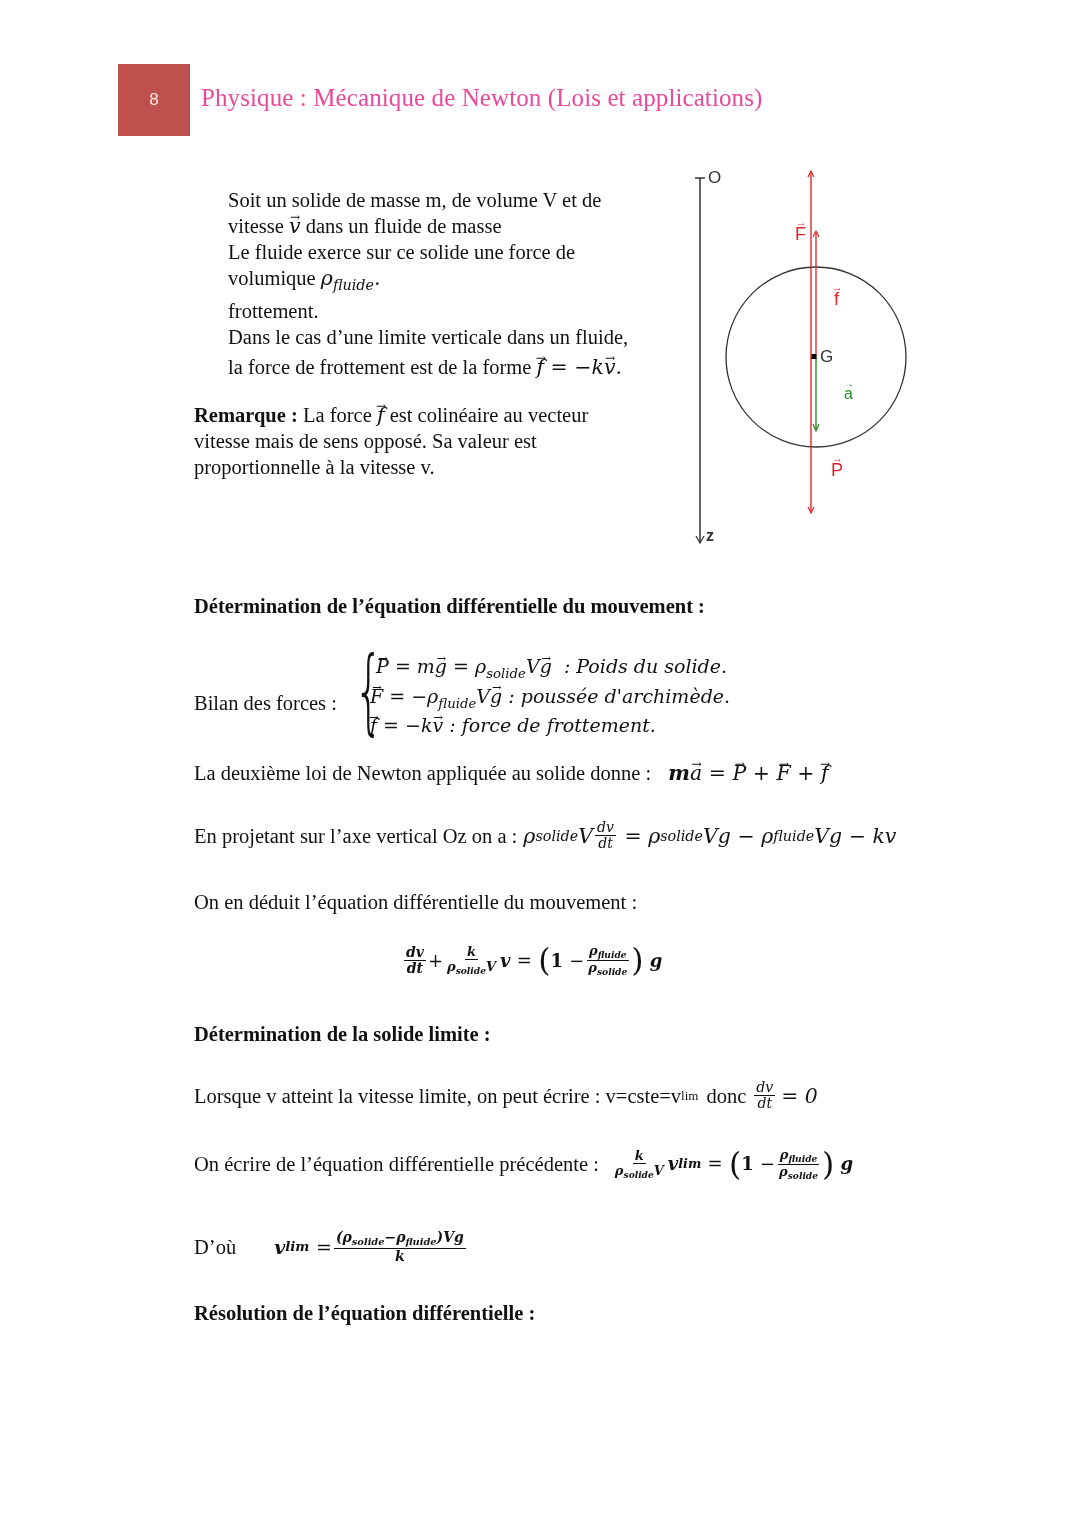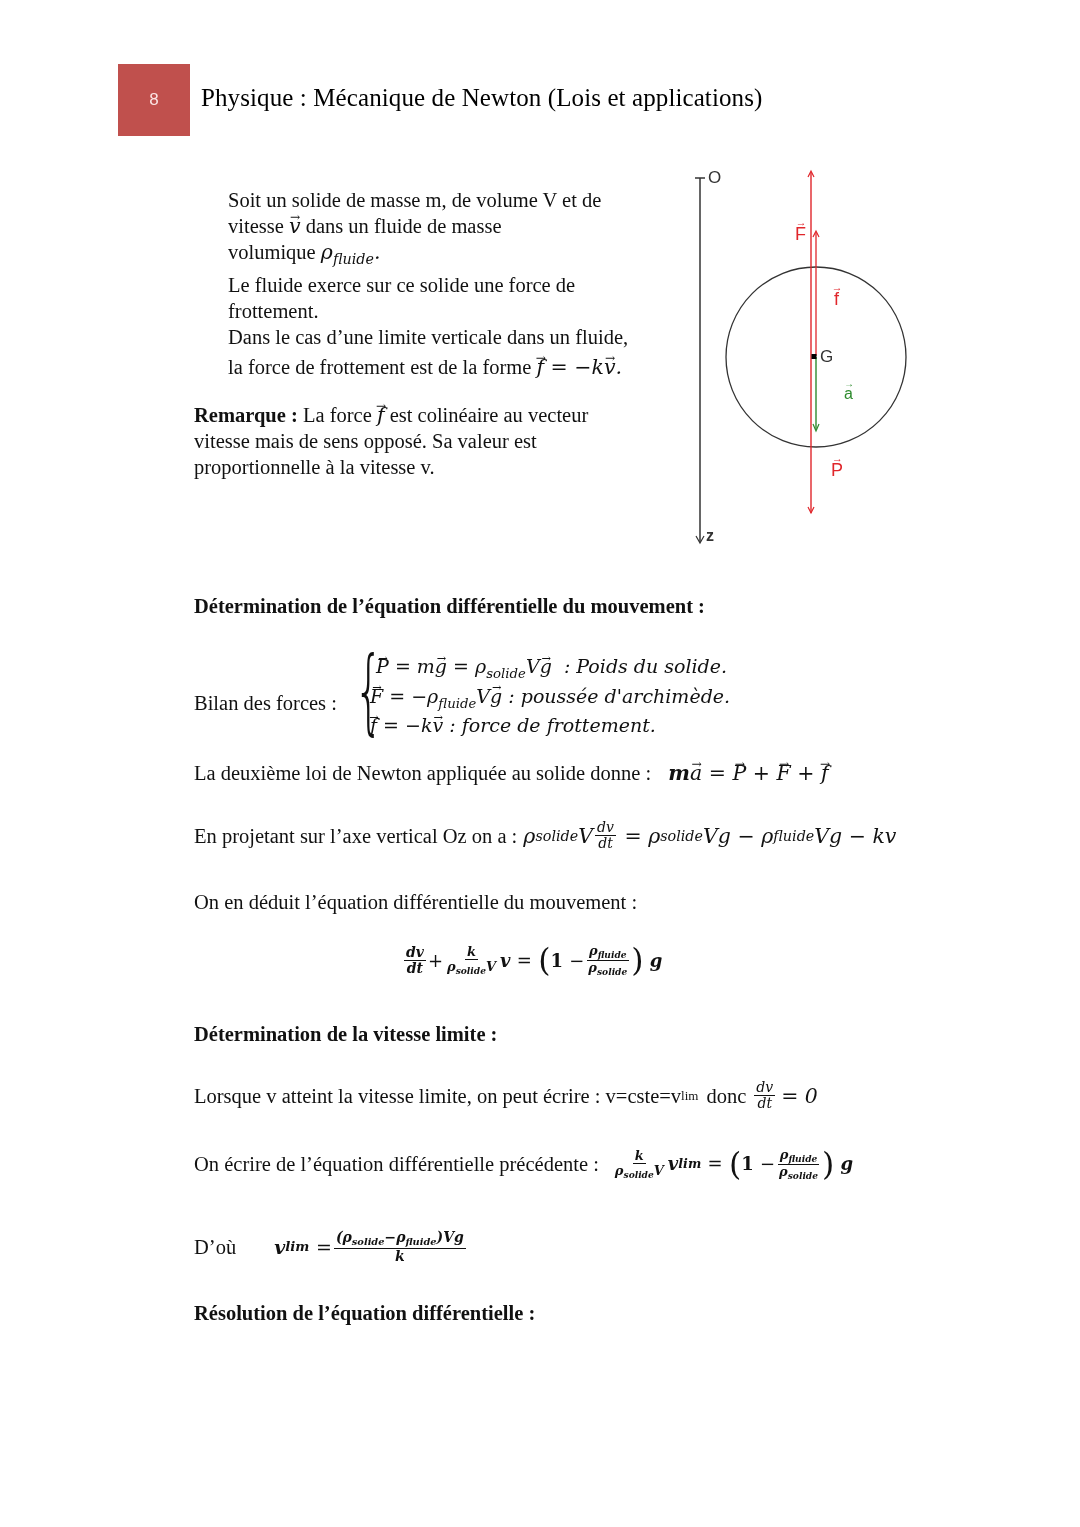--- a/index.html
+++ b/index.html
@@ -1,21 +1,21 @@
 <!DOCTYPE html>
 <html><head>
 <meta charset="utf-8">
 <style>
   html, body { margin:0; padding:0; background:#ffffff; }
   body { width:1080px; height:1527px; position:relative; overflow:hidden;
          font-family:"Liberation Serif","DejaVu Serif",serif; color:#111; }
   .page-badge { position:absolute; left:118px; top:64px; width:72px; height:72px;
          background:#c0504d; color:#fbe5e4; font-family:"Liberation Sans","DejaVu Sans",sans-serif;
          font-size:17px; display:flex; align-items:center; justify-content:center; }
-  .page-title { position:absolute; left:201px; top:84px; font-size:25px; color:#000000; letter-spacing:0.1px; }
+  .page-title { position:absolute; left:201px; top:84px; font-size:25px; color:#ec4899; letter-spacing:0.1px; }
   .abs { position:absolute; }
   .txt { font-size:20.5px; line-height:26px; }
   .math { font-family:"DejaVu Serif","Liberation Serif",serif; font-style:italic; }
   .mathb { font-family:"DejaVu Serif","Liberation Serif",serif; font-style:italic; font-weight:bold; }
   sub.s { font-size:0.7em; vertical-align:-0.35em; }
   .vec { position:relative; display:inline-block; }
   .vec::before { content:"\2192"; position:absolute; left:50%; transform:translateX(-45%); top:-0.72em; font-size:0.6em; font-style:normal; }
   .frac { display:inline-flex; flex-direction:column; align-items:center; vertical-align:middle; margin:0 2px; }
   .frac .num { border-bottom:1.4px solid #111; padding:0 2px; line-height:1.05; }
   .frac .den { padding:0 2px; line-height:1.1; }
@@ -35,25 +35,25 @@
 <div class="page-title">Physique : Mécanique de Newton (Lois et applications)</div>
 
 
 <div class="abs txt" style="left:194px; top:187px; width:460px;margin-left:34px;">
   <div>Soit un solide de masse m, de volume V et de</div>
   <div>
     <span>vitesse</span>
     <span class="math vec">v</span>
     <span>dans un fluide de masse</span>
   </div>
+  <div>Le fluide exerce sur ce solide une force de</div>
   <div>
     <span>volumique</span>
     <span class="math"><span>ρ</span><sub class="s">fluide</sub>.</span>
   </div>
-  <div>Le fluide exerce sur ce solide une force de</div>
   <div>frottement.</div>
   <div>Dans le cas d’une limite verticale dans un fluide,</div>
   <div style="margin-top:4px;">
     <span>la force de frottement est de la forme</span>
     <span class="math"><span class="vec">f</span> = −k<span class="vec">v</span>.</span>
   </div>
 </div>
 
 
 <div class="abs txt" style="left:194px; top:402px; width:460px;">
@@ -139,21 +139,21 @@
       <span class="den">ρ<sub class="s">solide</sub>V</span>
     </span>
   v&nbsp;<span style="font-weight:normal; font-style:normal;">=</span>&nbsp;<span class="paren">(</span><span style="font-style:normal;">1</span>&nbsp;<span style="font-weight:normal; font-style:normal;">−</span>
   <span class="frac" style="font-size:13px;">
       <span class="num">ρ<sub class="s">fluide</sub></span>
       <span class="den">ρ<sub class="s">solide</sub></span>
     </span><span class="paren">)</span>&nbsp;g
 </div>
 
 
-<div class="abs h2" style="left:194px; top:1023px;">Détermination de la vitesse limite :</div>
+<div class="abs h2" style="left:194px; top:1023px;">Détermination de la solide limite :</div>
 
 <div class="abs txt" style="left:194px; top:1080px; display:flex; align-items:center;">
   <span>Lorsque v atteint la vitesse limite, on peut  écrire : v=cste=v</span>
     <sub style="font-size:13px; vertical-align:-4px;">lim</sub>
   <span style="margin-left:8px;">donc</span>
   <span class="math frac" style="font-size:14px; margin-left:8px;">
       <span class="num">dv</span>
       <span class="den">dt</span>
     </span>
   <span class="math" style="margin-left:4px;">= 0</span>

